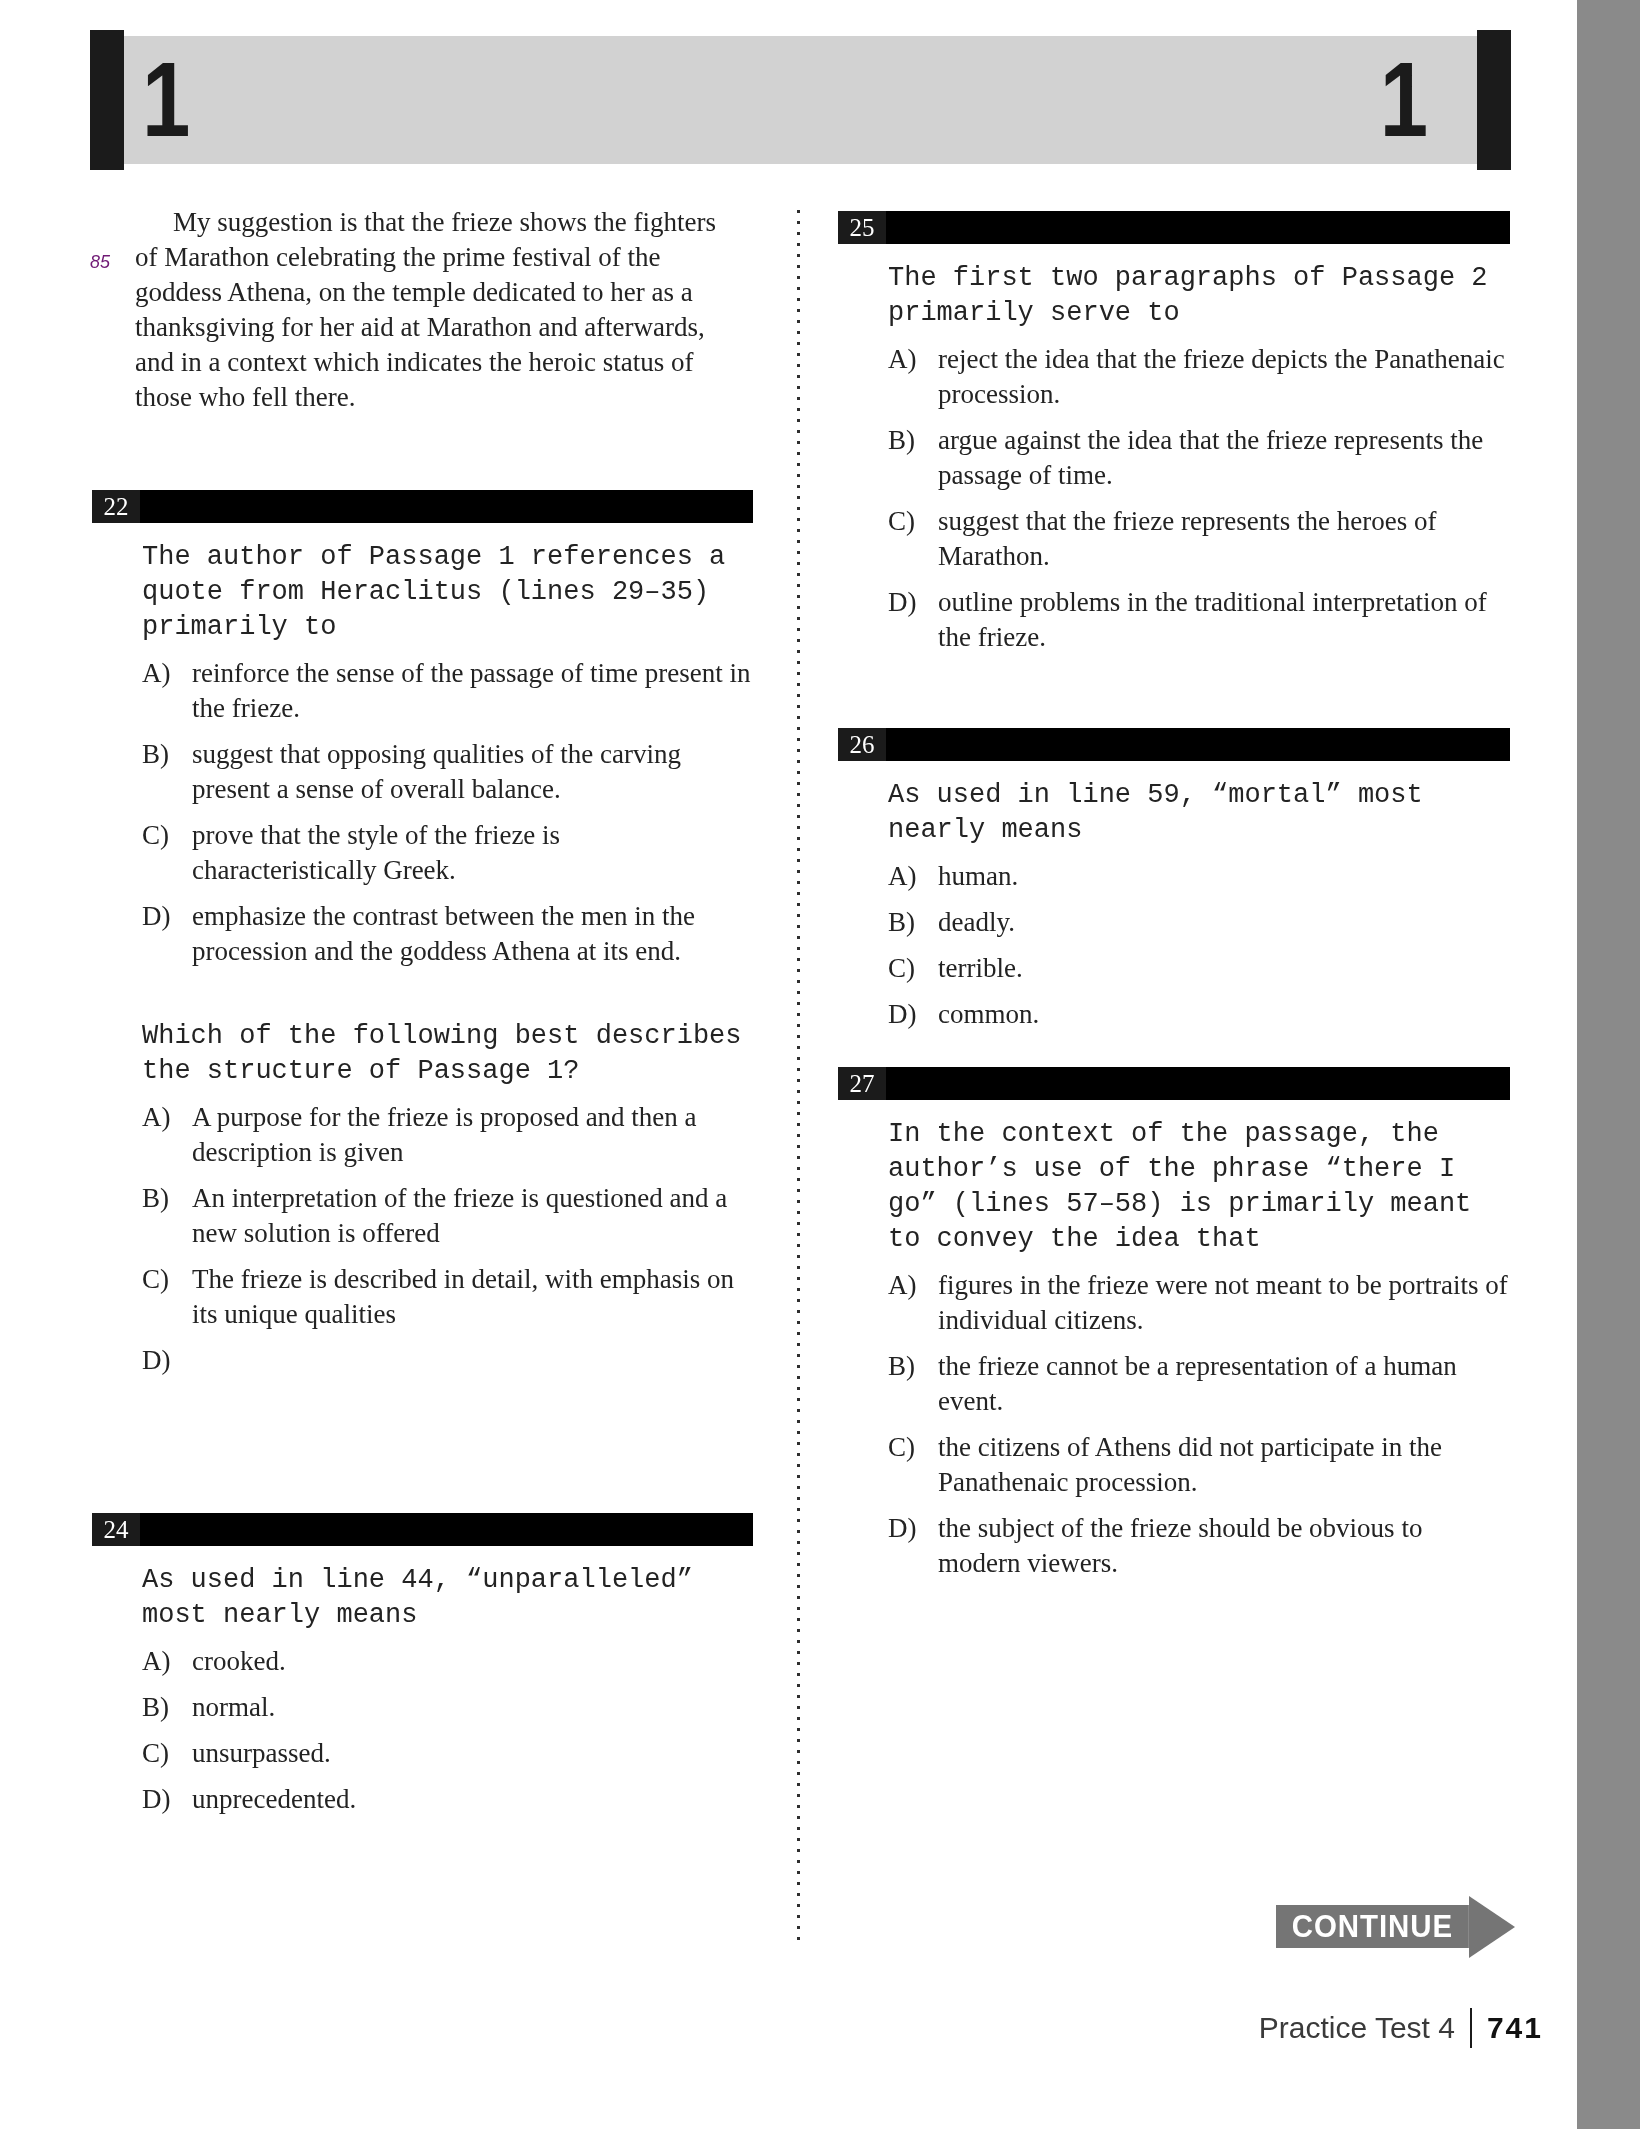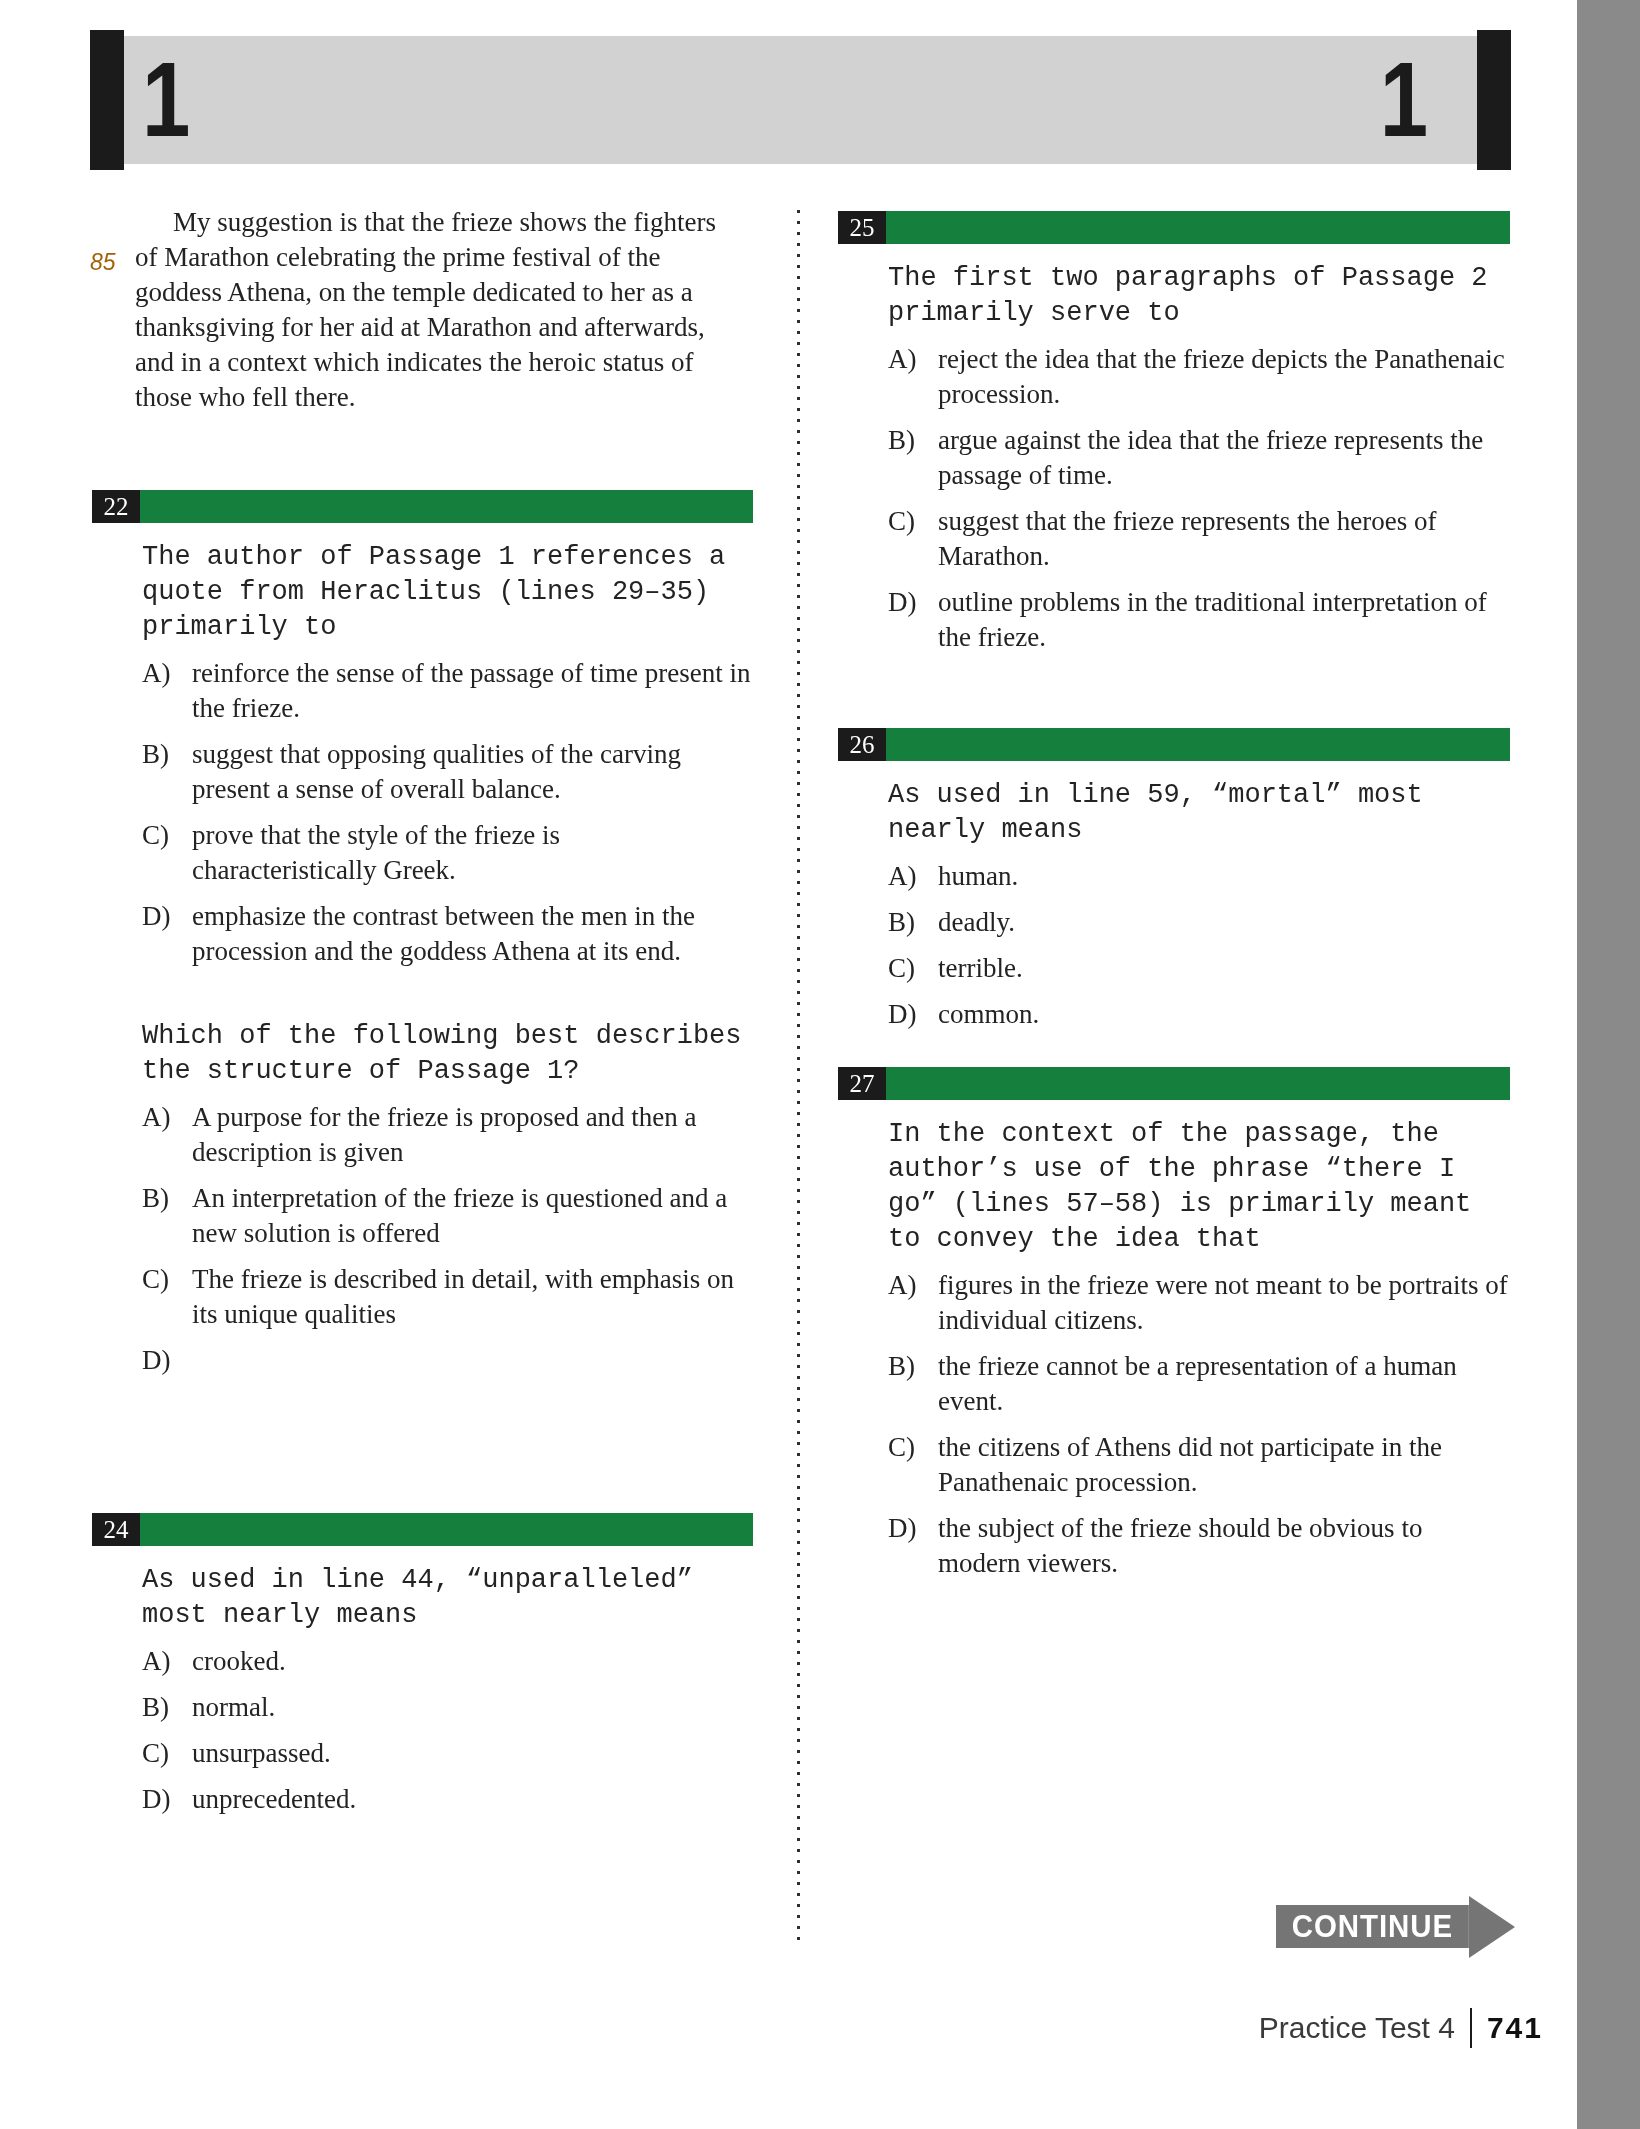--- a/index.html
+++ b/index.html
@@ -29,25 +29,25 @@
   .divider{
     position:absolute;left:797px;top:210px;width:3px;height:1738px;
     background:repeating-linear-gradient(to bottom,#2e2e2e 0 3px,transparent 3px 11px);
   }
   
   .passage{position:absolute;left:0;top:205px;width:100%;font-size:27px;line-height:35px;}
   .passage-line{padding-left:43px;}
   .passage-line.first{padding-left:81px;}
   .line-no{
     position:absolute;left:-2px;top:40px;font-family:"Liberation Sans","DejaVu Sans",sans-serif;
-    font-style:italic;font-size:23px;color:#a16207;
+    font-style:italic;font-size:18px;color:#701a75;
   }
   
   .question{position:absolute;left:0;width:100%;}
-  .qbar{height:33px;background:#15803d;display:flex;}
+  .qbar{height:33px;background:#000000;display:flex;}
   .qnum{
     width:48px;height:33px;background:#1b1b1b;color:#ffffff;
     font-size:25px;line-height:33px;text-align:center;flex:0 0 auto;
   }
   .stem{margin-top:17px;padding-left:50px;padding-right:4px;font-size:27px;line-height:35px;font-family:Liberation Mono, monospace;}
   .choices{margin-top:11px;}
   .choice{display:flex;padding-left:50px;padding-right:2px;margin-bottom:11px;font-size:27px;line-height:35px;}
   .choice-letter{flex:0 0 50px;}
   .choice-text{flex:1;}
   

